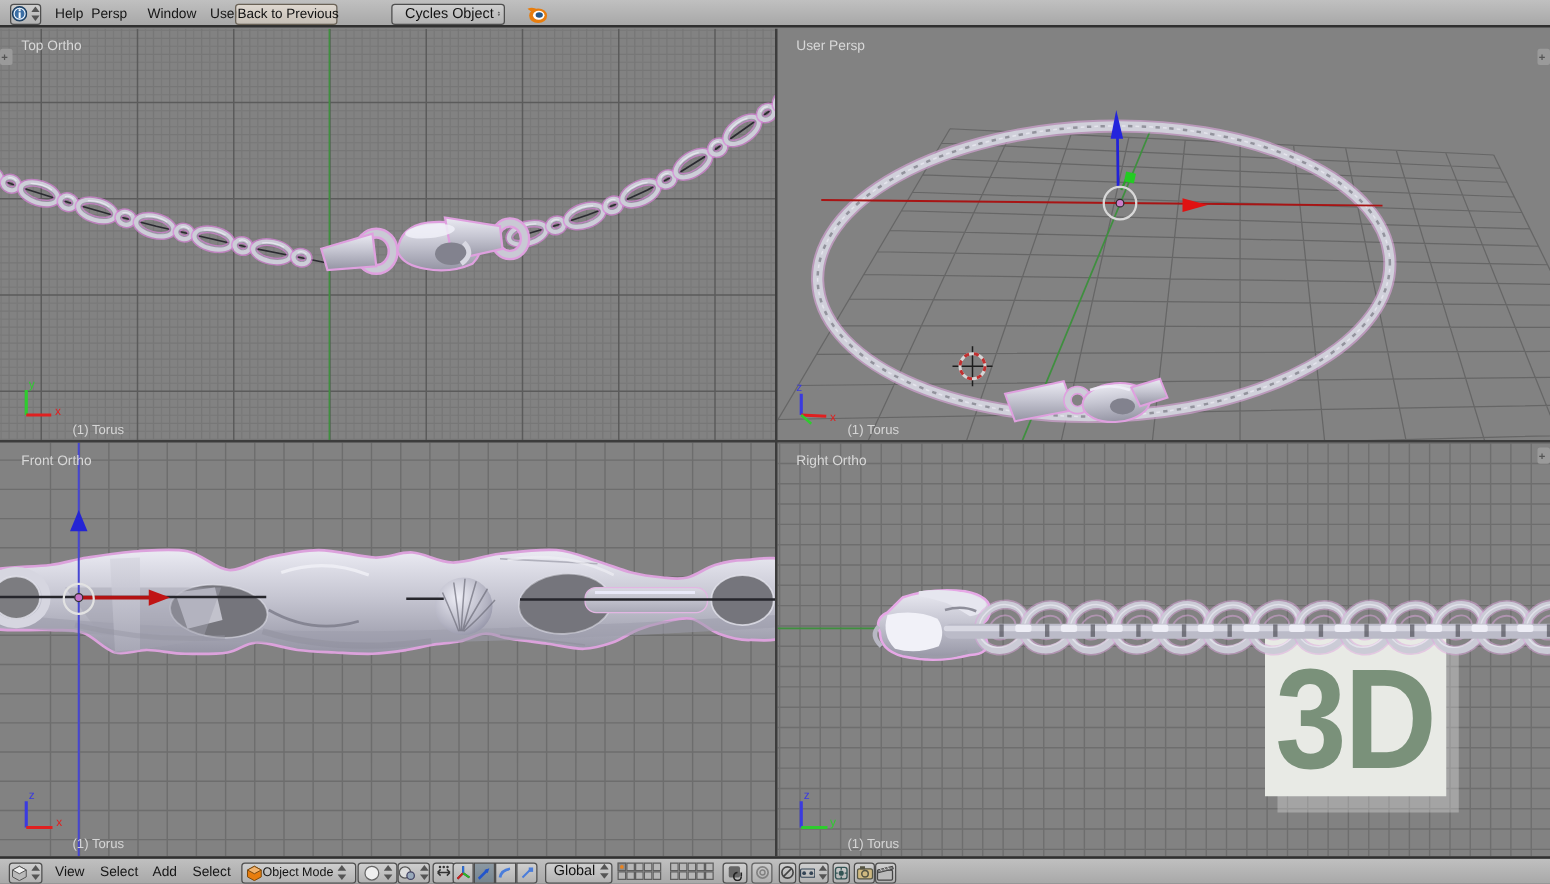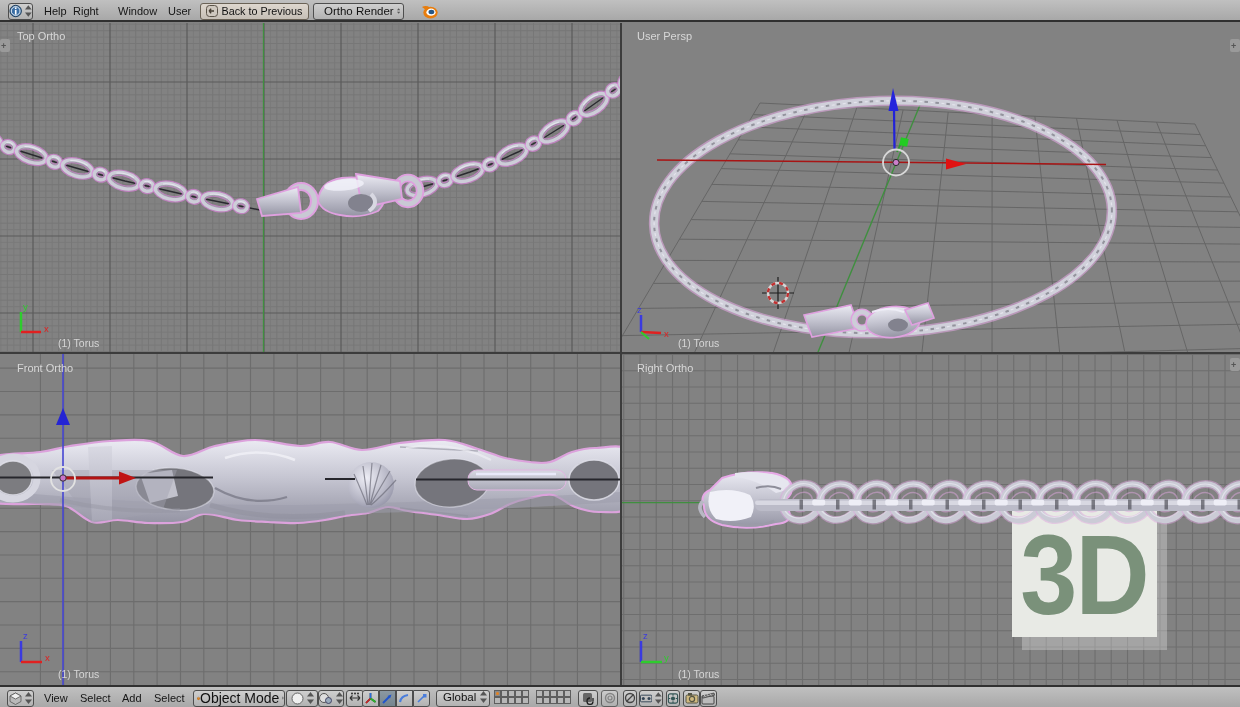--- a/index.html
+++ b/index.html
@@ -444,32 +444,32 @@
           <circle cx="7" cy="7" r="4.6" fill="none" stroke="#ffffff" stroke-width="0.9"></circle>
           <rect x="6.2" y="5.8" width="1.7" height="5" fill="#fff"></rect>
           <rect x="6.2" y="3.2" width="1.7" height="1.7" fill="#fff"></rect>
         </svg>
         <svg class="updn" width="7" height="12" viewBox="0 0 7 12">
           <polygon points="3.5,0 0,4.5 7,4.5" fill="#555"></polygon>
           <polygon points="3.5,12 0,7.5 7,7.5" fill="#555"></polygon>
         </svg>
       </div>
 <span class="menu" style="left:44px">Help</span>
-<span class="menu" style="left:73px">Right</span>
+<span class="menu" style="left:73px">Persp</span>
 <span class="menu" style="left:118px">Window</span>
 <span class="menu" style="left:168px">User</span>
-<div class="wbtn" style="left:200px;width:109px;background:linear-gradient(#ded7cf,#c6bfb6);border-color:#6a6256">
+<div class="wbtn" style="left:188px;width:82px;background:linear-gradient(#ded7cf,#c6bfb6);border-color:#6a6256">
 <svg width="12" height="12" viewBox="0 0 12 12" style="margin-right:3px">
           <rect x="0.5" y="0.5" width="11" height="11" rx="3" fill="#cfc8bf" stroke="#5a5348"></rect>
           <path d="M3 6 h5 M3 6 l2.2,-2.2 M3 6 l2.2,2.2" stroke="#473f35" stroke-width="1.3" fill="none"></path>
         </svg>
 <span style="font-size:10.8px">Back to Previous</span>
       </div>
 <div class="wbtn" style="left:313px;width:91px;justify-content:space-between;padding:0 3px 0 10px">
-        <span style="font-size:11.5px">Ortho Render</span>
+        <span style="font-size:11.5px">Cycles Object</span>
         <svg class="updn" width="7" height="12" viewBox="0 0 7 12">
           <polygon points="3.5,0 0,4.5 7,4.5" fill="#555"></polygon>
           <polygon points="3.5,12 0,7.5 7,7.5" fill="#555"></polygon>
         </svg>
       </div>
 <svg style="position:absolute;left:421px;top:4px" width="17" height="15" viewBox="0 0 17 15">
 <ellipse cx="9.5" cy="8.6" rx="7.2" ry="5.8" fill="#e87d0d"></ellipse>
 <ellipse cx="10" cy="8.2" rx="4.6" ry="3.6" fill="#fff"></ellipse>
 <ellipse cx="10.4" cy="8" rx="2.9" ry="2.2" fill="#265787"></ellipse>
 <path d="M1 3 Q5 1 9 3.5 L6 6 Q3 5 1 3 Z" fill="#e87d0d"></path>
@@ -488,21 +488,21 @@
       </div>
 <span class="menu" style="left:44px">View</span>
 <span class="menu" style="left:80px">Select</span>
 <span class="menu" style="left:122px">Add</span>
 <span class="menu" style="left:154px">Select</span>
 <div class="wbtn" style="left:193px;width:92px;justify-content:flex-start;padding-left:3px">
         <svg width="13" height="13" viewBox="0 0 13 13">
           <polygon points="6.5,1 12,4 12,9.5 6.5,12.5 1,9.5 1,4" fill="#e87d0d" stroke="#7a4a10" stroke-width="0.8"></polygon>
           <polygon points="6.5,1 12,4 6.5,7 1,4" fill="#f2b26a" stroke="#7a4a10" stroke-width="0.8"></polygon>
         </svg>
-        <span style="font-size:14px;margin-left:0">Object Mode</span>
+        <span style="font-size:10px;margin-left:0">Object Mode</span>
         <svg class="updn" width="7" height="12" viewBox="0 0 7 12">
           <polygon points="3.5,0 0,4.5 7,4.5" fill="#555"></polygon>
           <polygon points="3.5,12 0,7.5 7,7.5" fill="#555"></polygon>
         </svg>
       </div>
 <div class="wbtn" style="left:286px;width:32px">
         <svg width="13" height="13" viewBox="0 0 13 13">
           <circle cx="6.5" cy="6.5" r="5.5" fill="#efefef" stroke="#666"></circle>
         </svg>
         <svg class="updn" width="7" height="12" viewBox="0 0 7 12">

